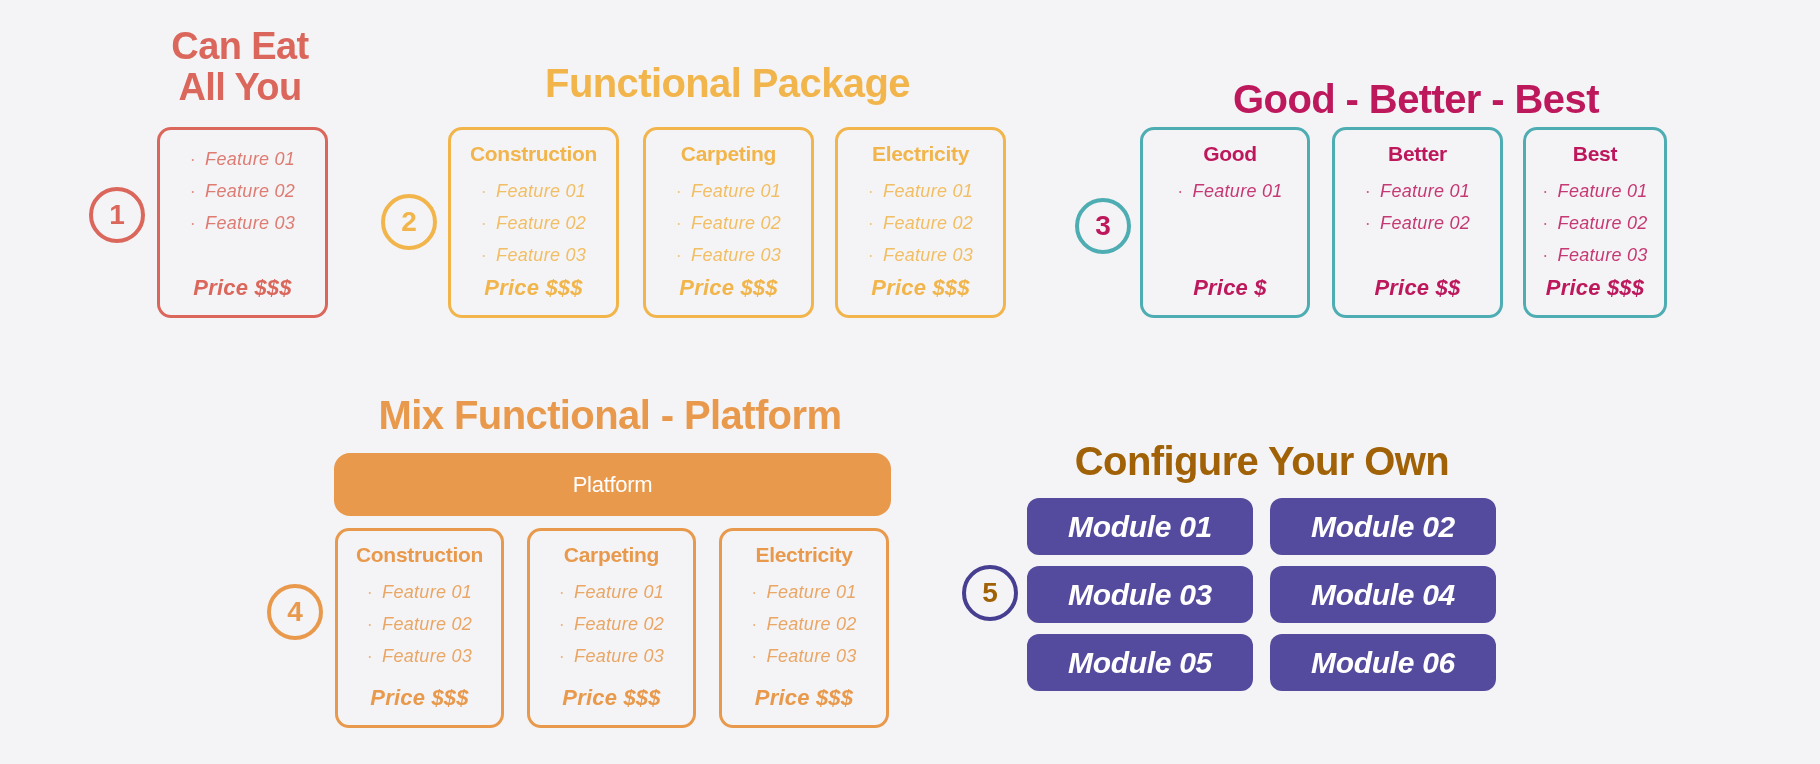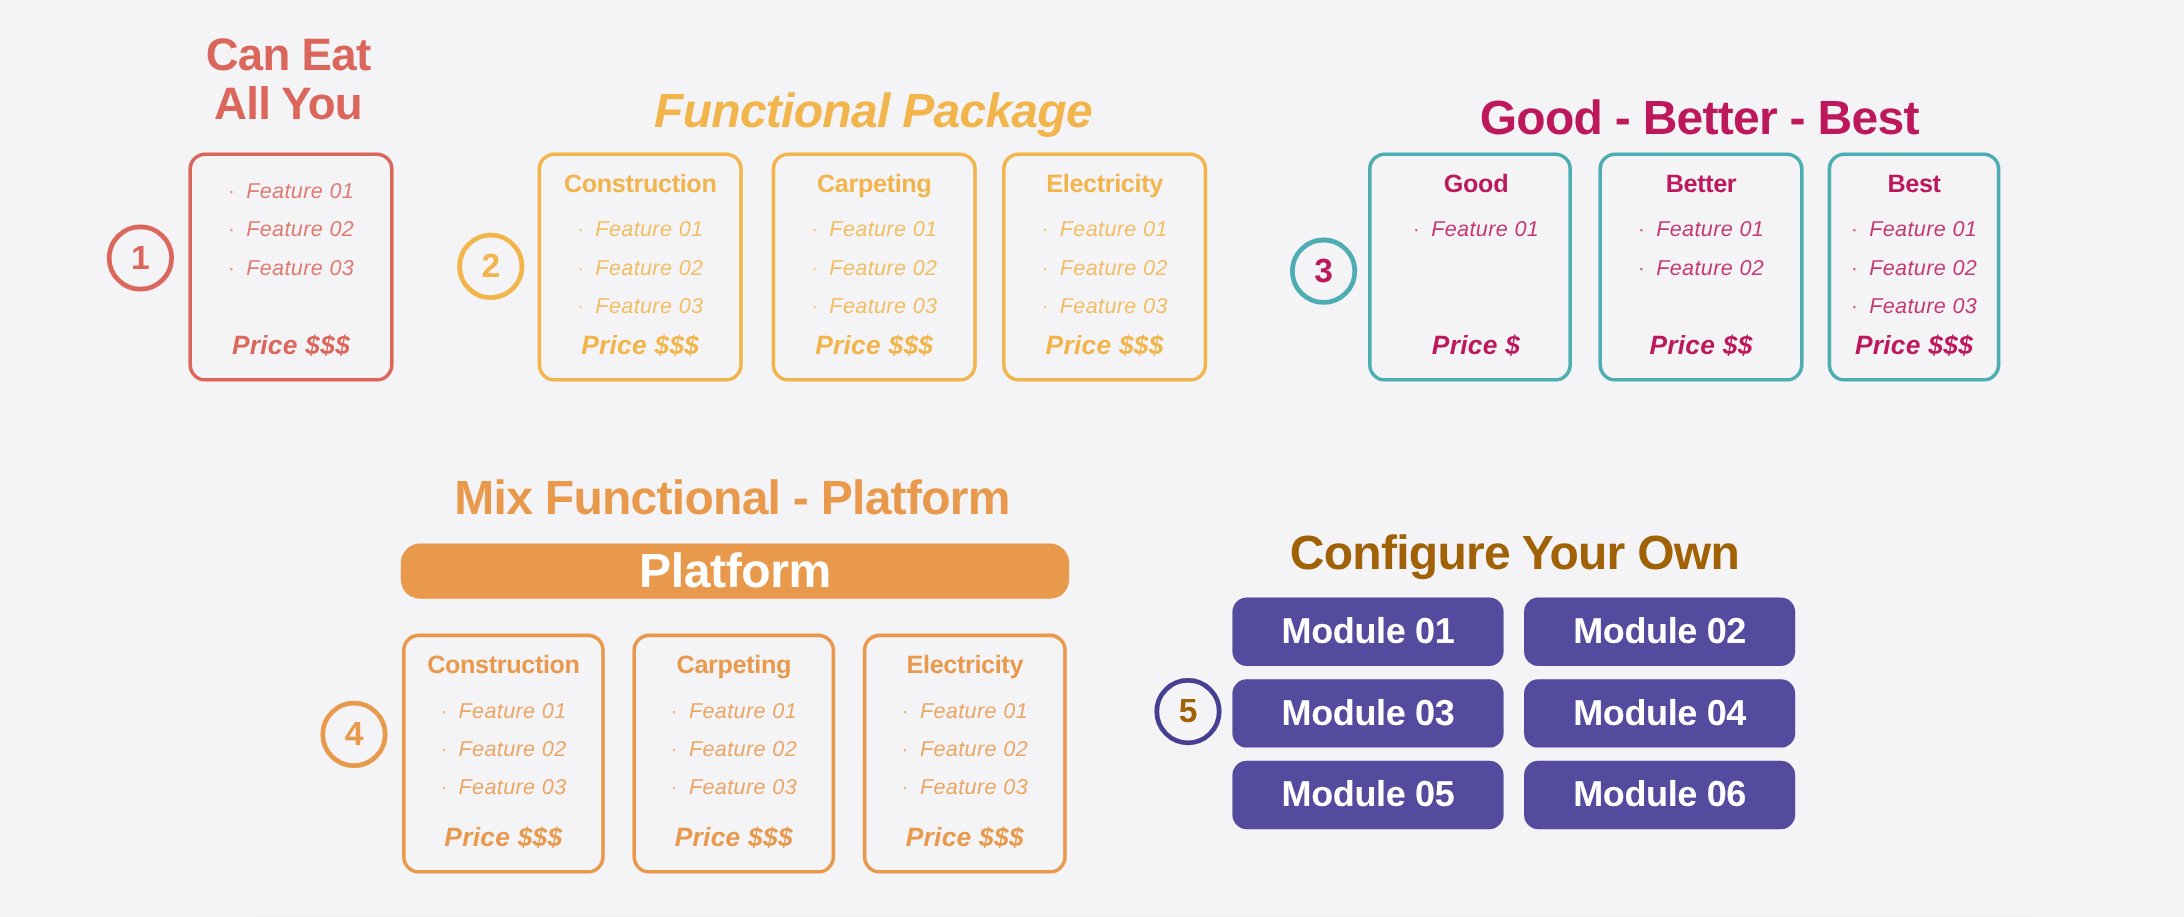--- a/index.html
+++ b/index.html
@@ -39,54 +39,54 @@
   .red    { color:#db675c; border-color:#db675c; }
   .yellow { color:#f1b54b; border-color:#f1b54b; }
   .teal   { color:#be185d; border-color:#4eadb3; }
   .orange { color:#e9994c; border-color:#e9994c; }
   .purple { color:#a16207; border-color:#463e90; }
   
   #t1 { left:140px; top:26px; width:200px; font-size:38px; line-height:41px; }
   #b1 { left:89px;  top:187px; }
   #c1 { left:157px; top:127px; width:171px; height:191px; }
   
-  #t2 { left:449px; top:72px; width:557px;font-style:italic; }
+  #t2 { left:449px; top:62px; width:557px; }
   #b2 { left:381px; top:194px; }
   #c2a { left:448px; top:127px; width:171px; height:191px; }
   #c2b { left:643px; top:127px; width:171px; height:191px; }
   #c2c { left:835px; top:127px; width:171px; height:191px; }
   
   #t3 { left:1140px; top:78px; width:552px; }
   #b3 { left:1075px; top:198px; }
   #c3a { left:1140px; top:127px; width:170px; height:191px;padding-left:16px; }
   #c3b { left:1332px; top:127px; width:171px; height:191px;justify-content:center; }
   #c3c { left:1523px; top:127px; width:144px; height:191px; }
   
   #t4 { left:348px; top:394px; width:524px; }
   #banner {
-    position:absolute; left:334px; top:453px; width:557px; height:46px;
+    position:absolute; left:334px; top:453px; width:557px; height:63px;
     background:#e9994c; border-radius:16px;
     display:flex; align-items:center; justify-content:center;
-    color:#ffffff; font-weight:700; font-size:40px; letter-spacing:-0.3px;
+    color:#ffffff; font-weight:400; font-size:22px; letter-spacing:-0.3px;
   }
   #b4 { left:267px; top:584px; }
   #c4a { left:335px; top:528px; width:169px; height:200px; }
   #c4b { left:527px; top:528px; width:169px; height:200px; }
   #c4c { left:719px; top:528px; width:170px; height:200px; }
   
   #t5 { left:1012px; top:440px; width:500px; }
   #b5 { left:962px; top:565px; }
   #modules {
     position:absolute; left:1027px; top:498px;
     display:grid; grid-template-columns:226px 226px; gap:11px 17px;
   }
   .module {
     height:57px; background:#544b9e; border-radius:12px;
     display:flex; align-items:center; justify-content:center;
-    color:#ffffff; font-weight:800; font-size:30px; letter-spacing:-0.3px;
+    color:#ffffff; font-weight:800; font-size:30px; letter-spacing:-0.3px;font-style:italic;
   }
 </style>
 </head>
 <body>
 
 <div class="canvas">
 
   <div id="t1" class="sec-title red">
     <div>Can Eat</div>
     <div>All You</div>

